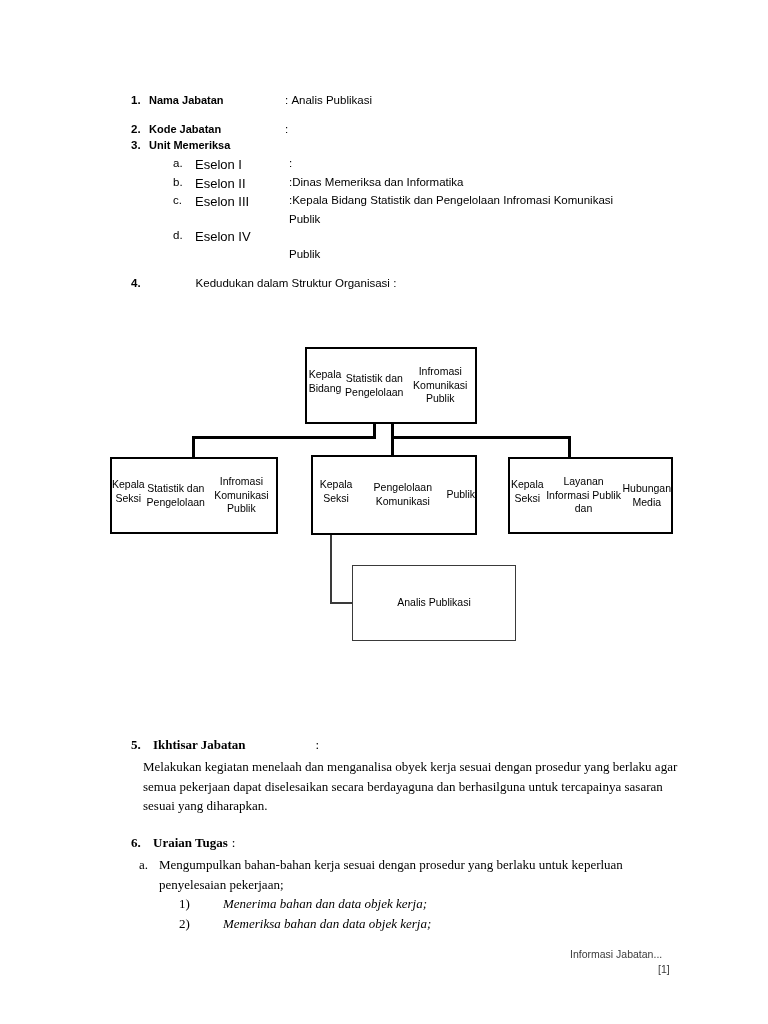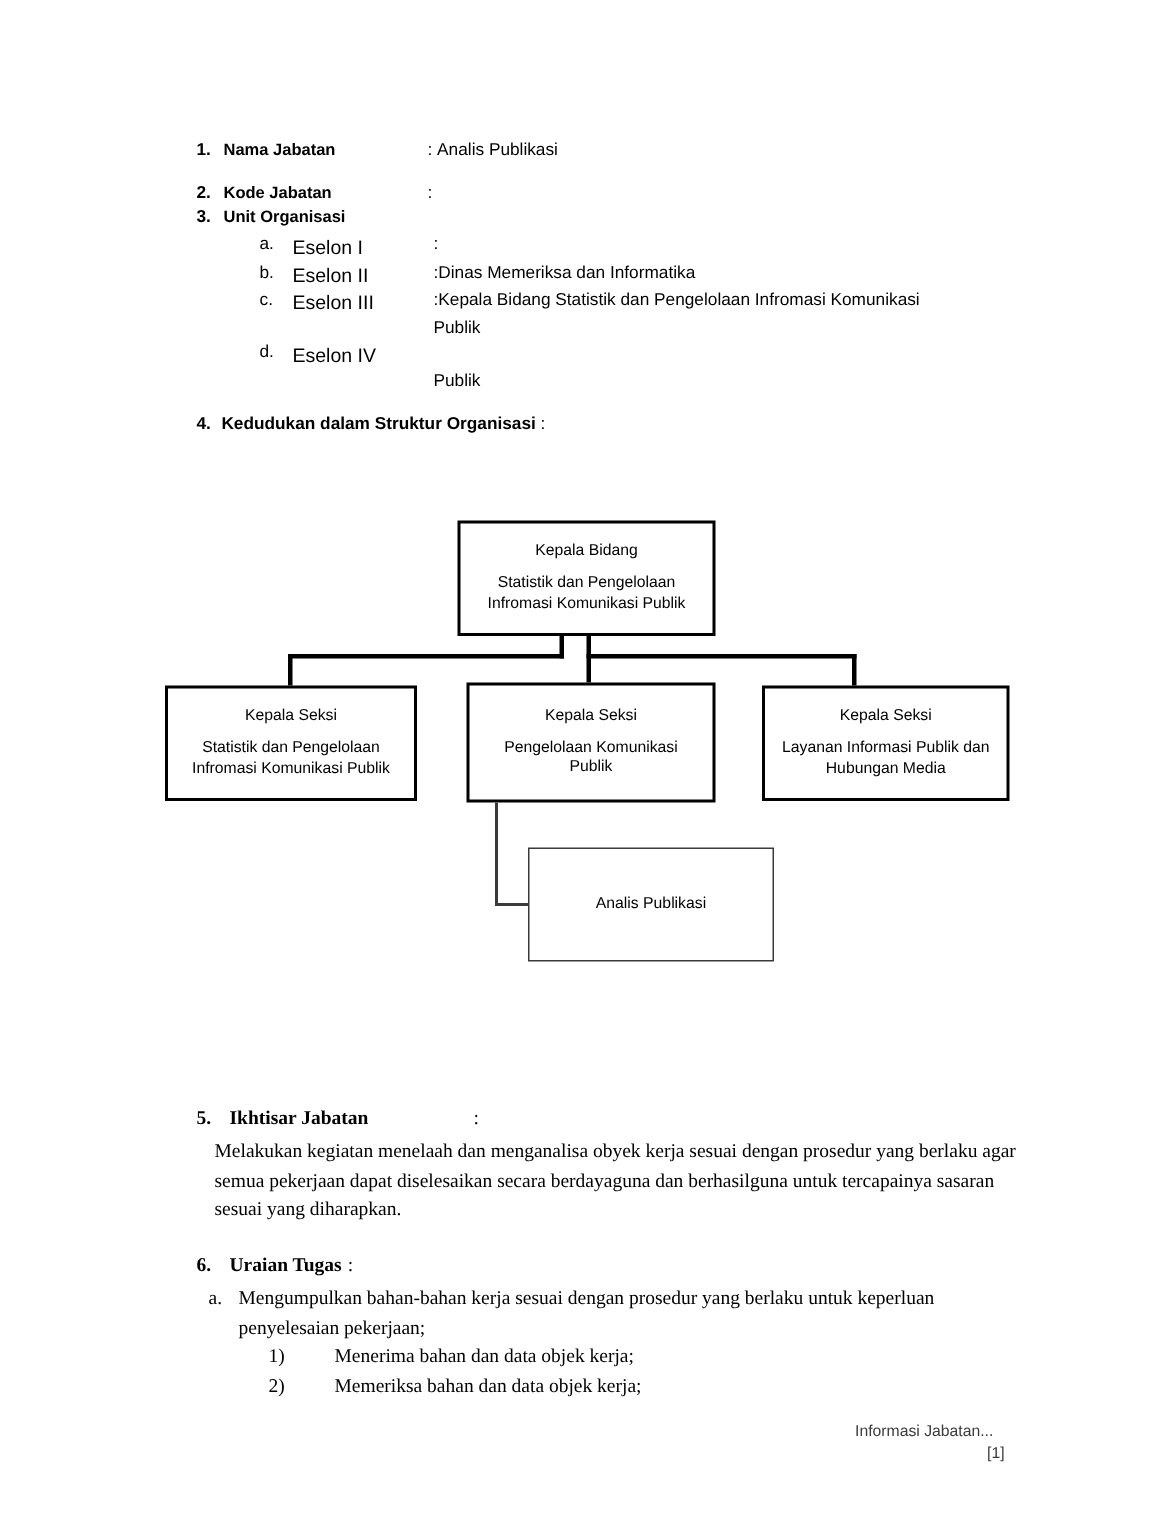--- a/index.html
+++ b/index.html
@@ -96,39 +96,39 @@
   }
 
   
   .sec4 {
     position: absolute;
     left: 131px;
     top: 277px;
     font-size: 11.5px;
   }
   .sec4 .num4 { font-weight: bold; margin-right: 7px; }
-  .sec4 .t4 { font-weight: bold; }
+  .sec4 .t4 { font-weight: normal; margin-left: 48px; }
   .sec4 .c4 { font-weight: normal; }
 
   
   .chart {
     position: absolute;
     left: 0;
     top: 0;
     width: 768px;
     height: 1024px;
     pointer-events: none;
   }
   .node {
     position: absolute;
     box-sizing: border-box;
     border: 2px solid #000000;
     background: #ffffff;
     display: flex;
-    flex-direction: column;
+    flex-direction: row;
     align-items: center;
     justify-content: center;
     text-align: center;
     font-family: "Liberation Sans", sans-serif;
     font-size: 10.5px;
     line-height: 1.32;
     pointer-events: auto;
   }
   .node .title { margin-bottom: 7px; }
   .node .sub { }
@@ -167,21 +167,21 @@
     margin-top: 2px;
     width: 540px;
   }
   .spacer-md { height: 17px; }
 
   .li-a { display: flex; align-items: flex-start; margin-top: 2px; }
   .li-a .mark { width: 20px; flex: 0 0 20px; margin-left: 8px; }
   .li-a .body { flex: 1 1 auto; }
   .li-n { display: flex; align-items: flex-start; }
   .li-n .mark { width: 44px; flex: 0 0 44px; margin-left: 48px; }
-  .li-n .body { flex: 1 1 auto; }
+  .li-n .body { flex: 1 1 auto; font-style: italic; }
 
   
   .footer {
     position: absolute;
     left: 0;
     top: 948px;
     width: 768px;
     font-family: "Liberation Sans", sans-serif;
     font-size: 10.5px;
     color: #3b3b3b;
@@ -214,21 +214,21 @@
     <div class="spacer-sm"></div>
 
     <div class="row">
       <span class="num">2.</span>
       <span class="lbl">Kode Jabatan</span>
       <span class="colon-val"><span>:</span>&nbsp;<span></span></span>
     </div>
 
     <div class="row">
       <span class="num">3.</span>
-      <span class="lbl">Unit Organisasi</span>
+      <span class="lbl">Unit Memeriksa</span>
       <span class="colon-val"></span>
     </div>
 
     <div class="sub-list">
 
       <div class="sub-row">
         <span class="sub-letter">a.</span>
         <span class="sub-label">Eselon I</span>
         <span class="sub-value"><span>:</span><span></span></span>
       </div>

